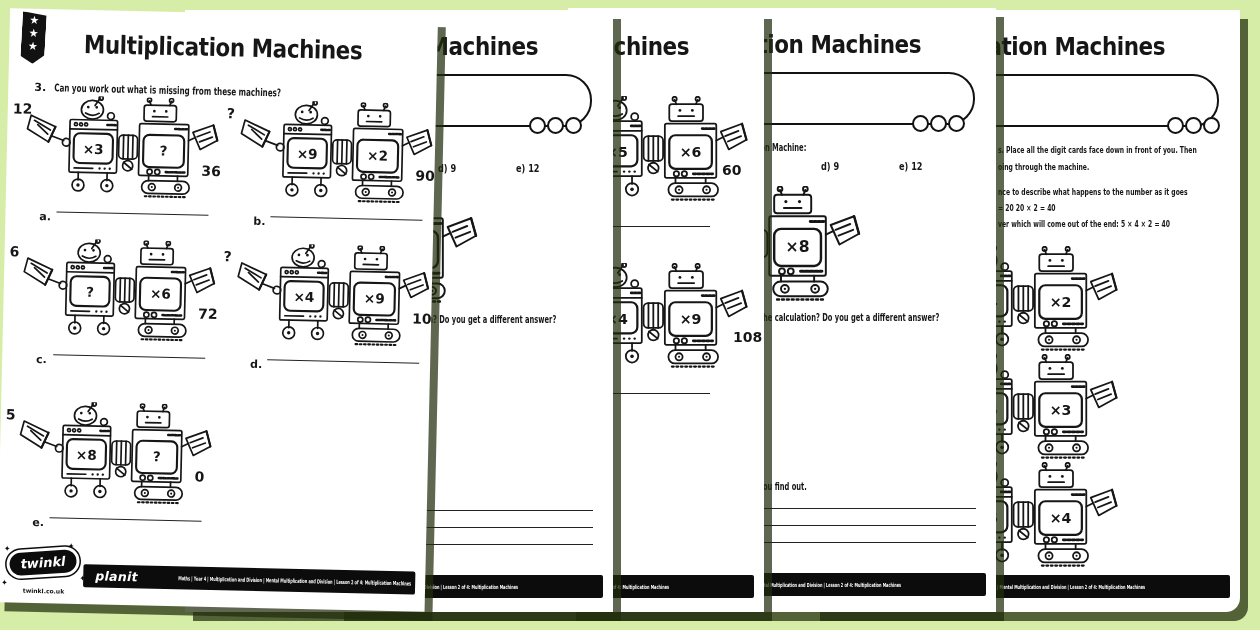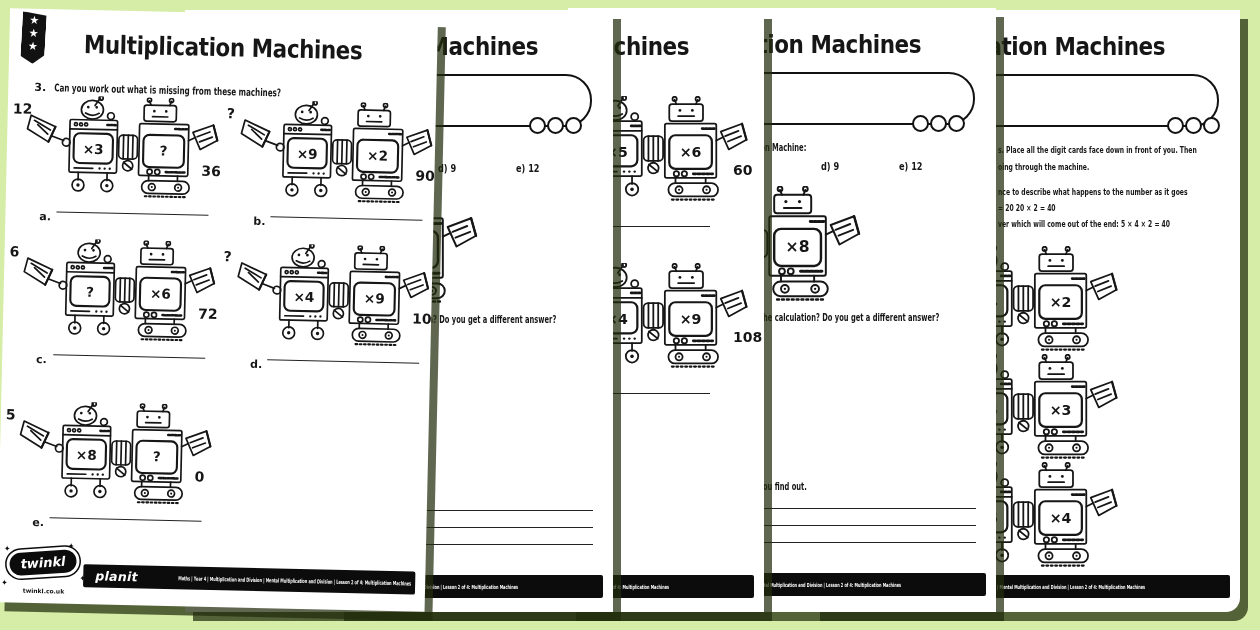--- a/index.html
+++ b/index.html
@@ -389,21 +389,21 @@
  <circle cx="181" cy="105.5" r="4"></circle>
           <circle cx="181" cy="105.5" r="1.2" fill="#161616" stroke="none"></circle>
  <line x1="142" y1="116.5" x2="190" y2="116.5" stroke-dasharray="2 3" stroke-width="2.5"></line>
  <line x1="192" y1="50" x2="200" y2="46"></line>
  <path d="M197 40 L221 31 L226 49 L206 60 Z"></path>
  <path d="M221 31 L226 49" stroke-width="2.5"></path>
  <path d="M202 45 L217 39"></path>
           <path d="M205 51 L220 45"></path>
         </svg>
       </div>
-      <span class="num" style="left:397px;top:152px">60</span>
+      <span class="num" style="left:386px;top:152px">60</span>
       <div class="aline" style="left:98px;top:216px;width:276px"></div>
       <div class="absdiv" style="left:210px;top:253px">
         <svg width="204" height="106" viewBox="0 0 230 119" fill="none" stroke="#161616" stroke-width="2" stroke-linecap="round" stroke-linejoin="round">
  <path d="M6 24 L35 37 L27 55 L2 40 Z"></path>
  <path d="M35 37 L27 55" stroke-width="2.5"></path>
  <path d="M10 30 L29 41"></path>
           <path d="M14 35 L26 46"></path>
  <line x1="31" y1="48" x2="45" y2="53"></line>
  <circle cx="48" cy="55" r="4.5"></circle>
  <line x1="81" y1="11" x2="87" y2="2"></line>

